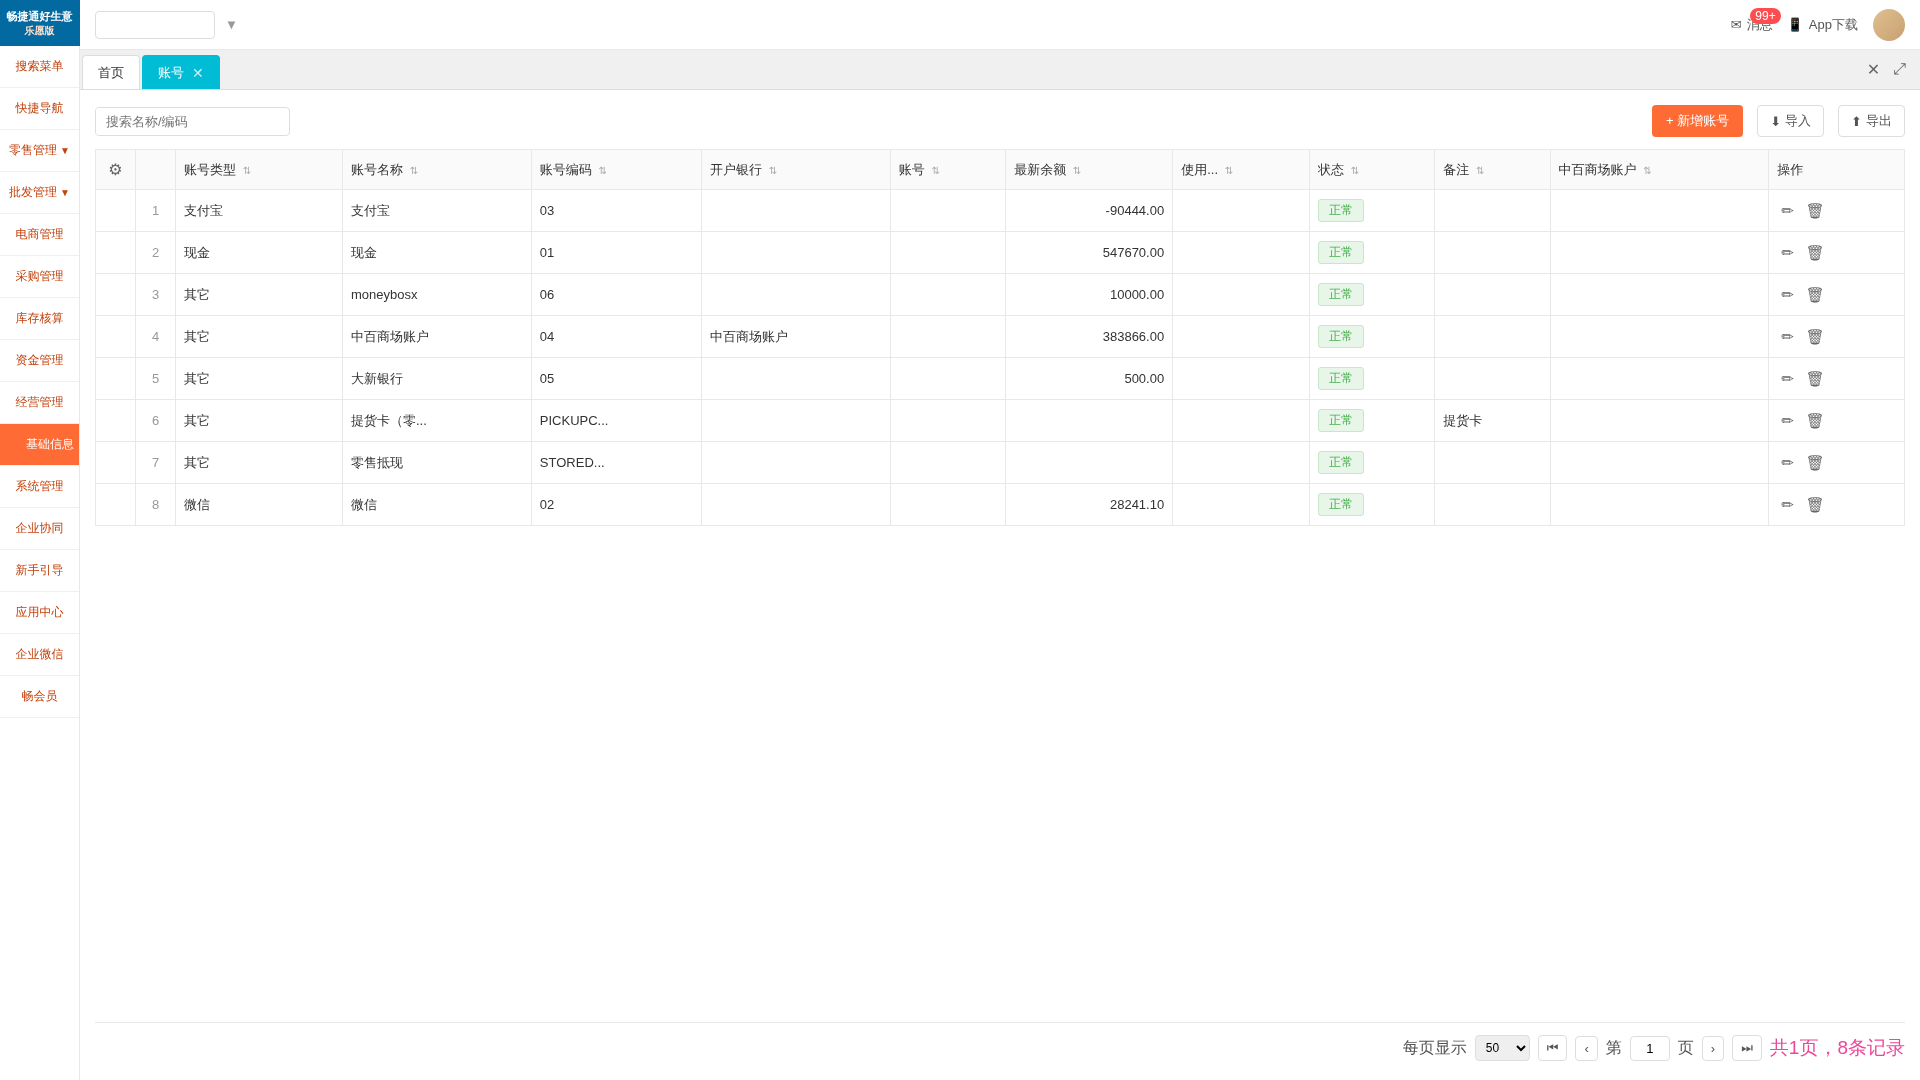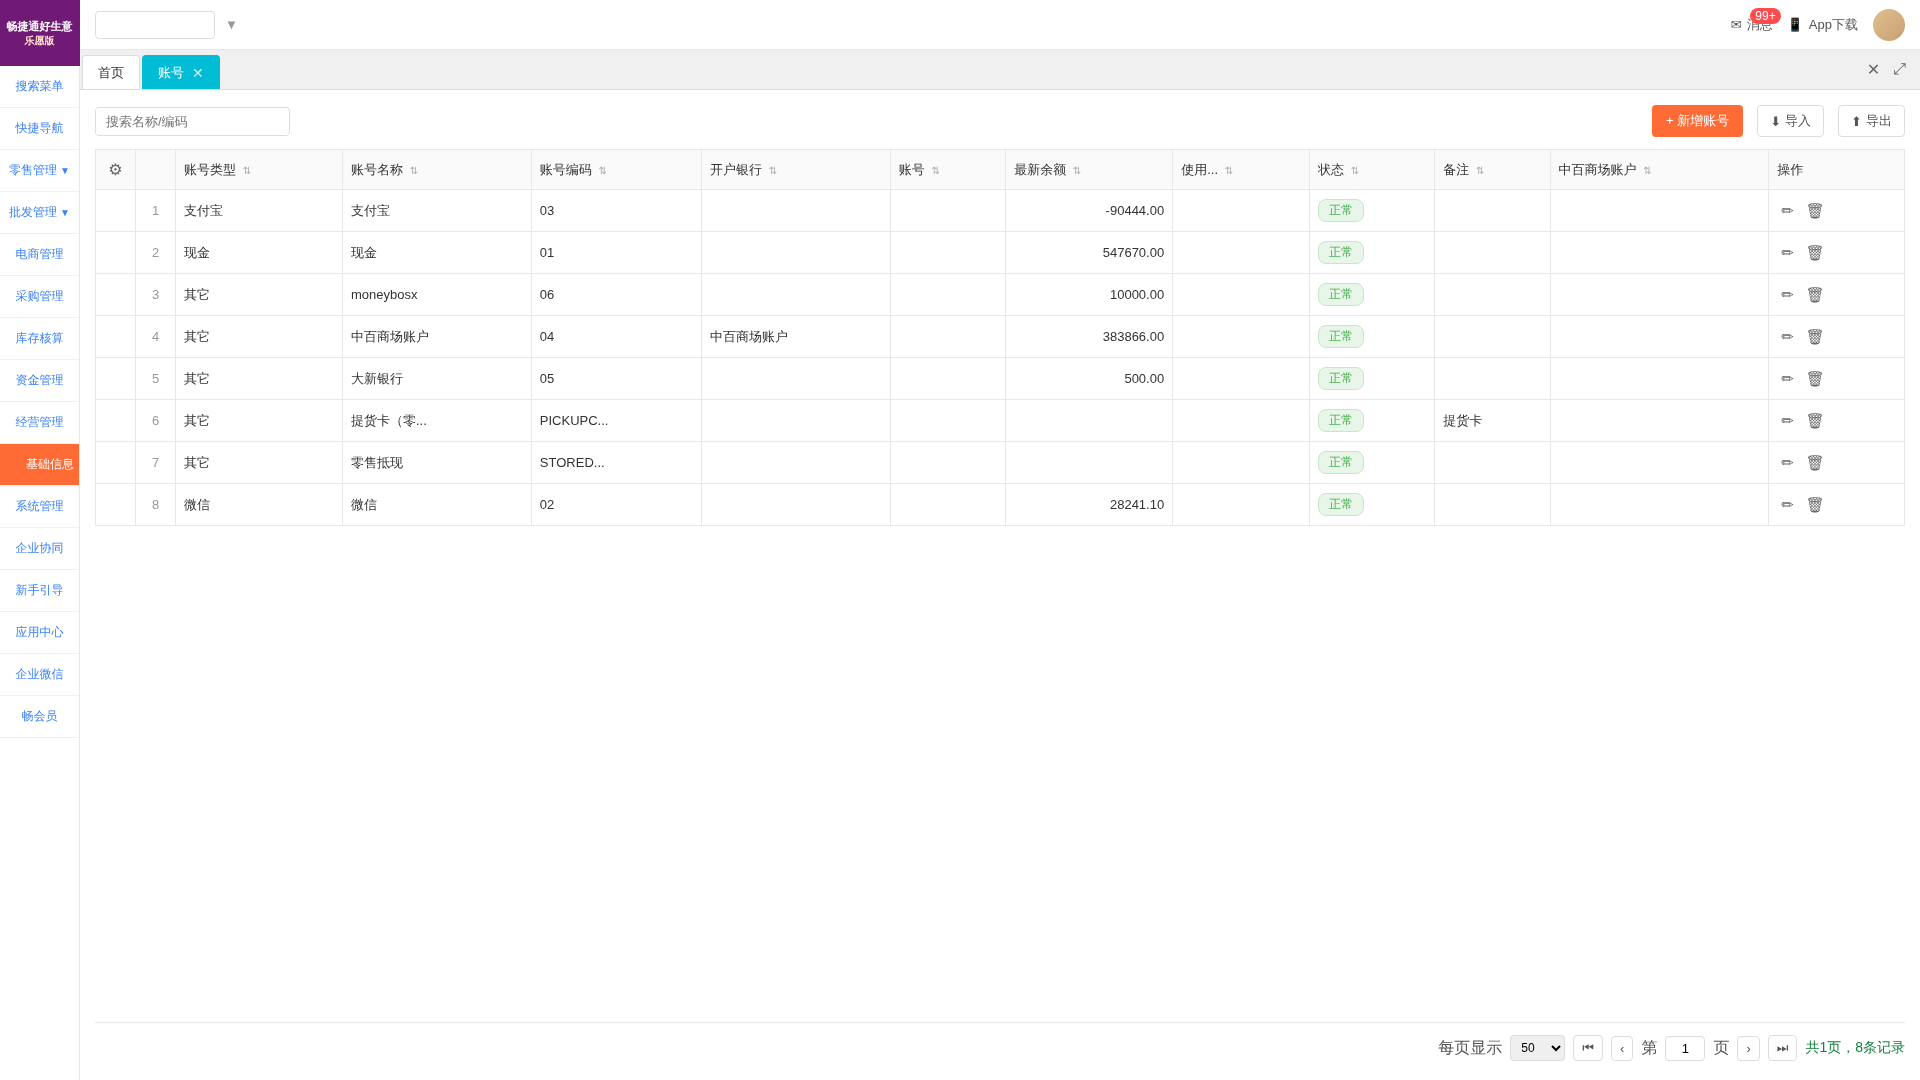--- a/index.html
+++ b/index.html
@@ -11,36 +11,36 @@
       background: #fff;
       border-right: 1px solid #e8e8e8;
       display: flex;
       flex-direction: column;
       align-items: center;
       padding-top: 0;
       flex-shrink: 0;
     }
     .sidebar-logo {
       width: 80px;
-      height: 66px;
-      background: #701a75;
+      height: 46px;
+      background: #0369a1;
       display: flex;
       align-items: center;
       justify-content: center;
       color: white;
       font-size: 11px;
       font-weight: bold;
     }
     .sidebar-logo-text { text-align: center; line-height: 1.3; }
     .sidebar-item {
       width: 100%;
       padding: 12px 5px;
       text-align: center;
       cursor: pointer;
-      color: #3b82f6;
+      color: #c2410c;
       font-size: 12px;
       border-bottom: 1px solid #f0f0f0;
     }
     .sidebar-item.active { background: #ff6b35; color: white; text-align: right; }
 
     
     .main-content {
       flex: 1;
       display: flex;
       flex-direction: column;
@@ -196,21 +196,21 @@
     td {
       padding: 9px 8px;
       border: 1px solid #e8e8e8;
       color: #333;
       font-size: 13px;
       white-space: nowrap;
     }
     .status-badge {
       display: inline-block;
       padding: 2px 10px;
-      border-radius: 8px;
+      border-radius: 3px;
       font-size: 12px;
       background: #e8f5e9;
       color: #4caf50;
       border: 1px solid #c8e6c9;
     }
     .action-btn {
       background: none;
       border: none;
       cursor: pointer;
       color: #666;
@@ -248,21 +248,21 @@
     }
     .page-btn:disabled { color: #ccc; cursor: default; }
     .page-input {
       width: 40px;
       border: 1px solid #ddd;
       border-radius: 4px;
       padding: 4px 6px;
       text-align: center;
       font-size: 13px;
     }
-    .total-label { color: #15803d; font-size: 14px; }
+    .total-label { color: #ec4899; font-size: 19px; }
 
     .tab-bar-expand {
       display: flex;
       align-items: center;
       height: 40px;
       padding-right: 10px;
       margin-left: auto;
       gap: 5px;
     }
     .expand-btn {

